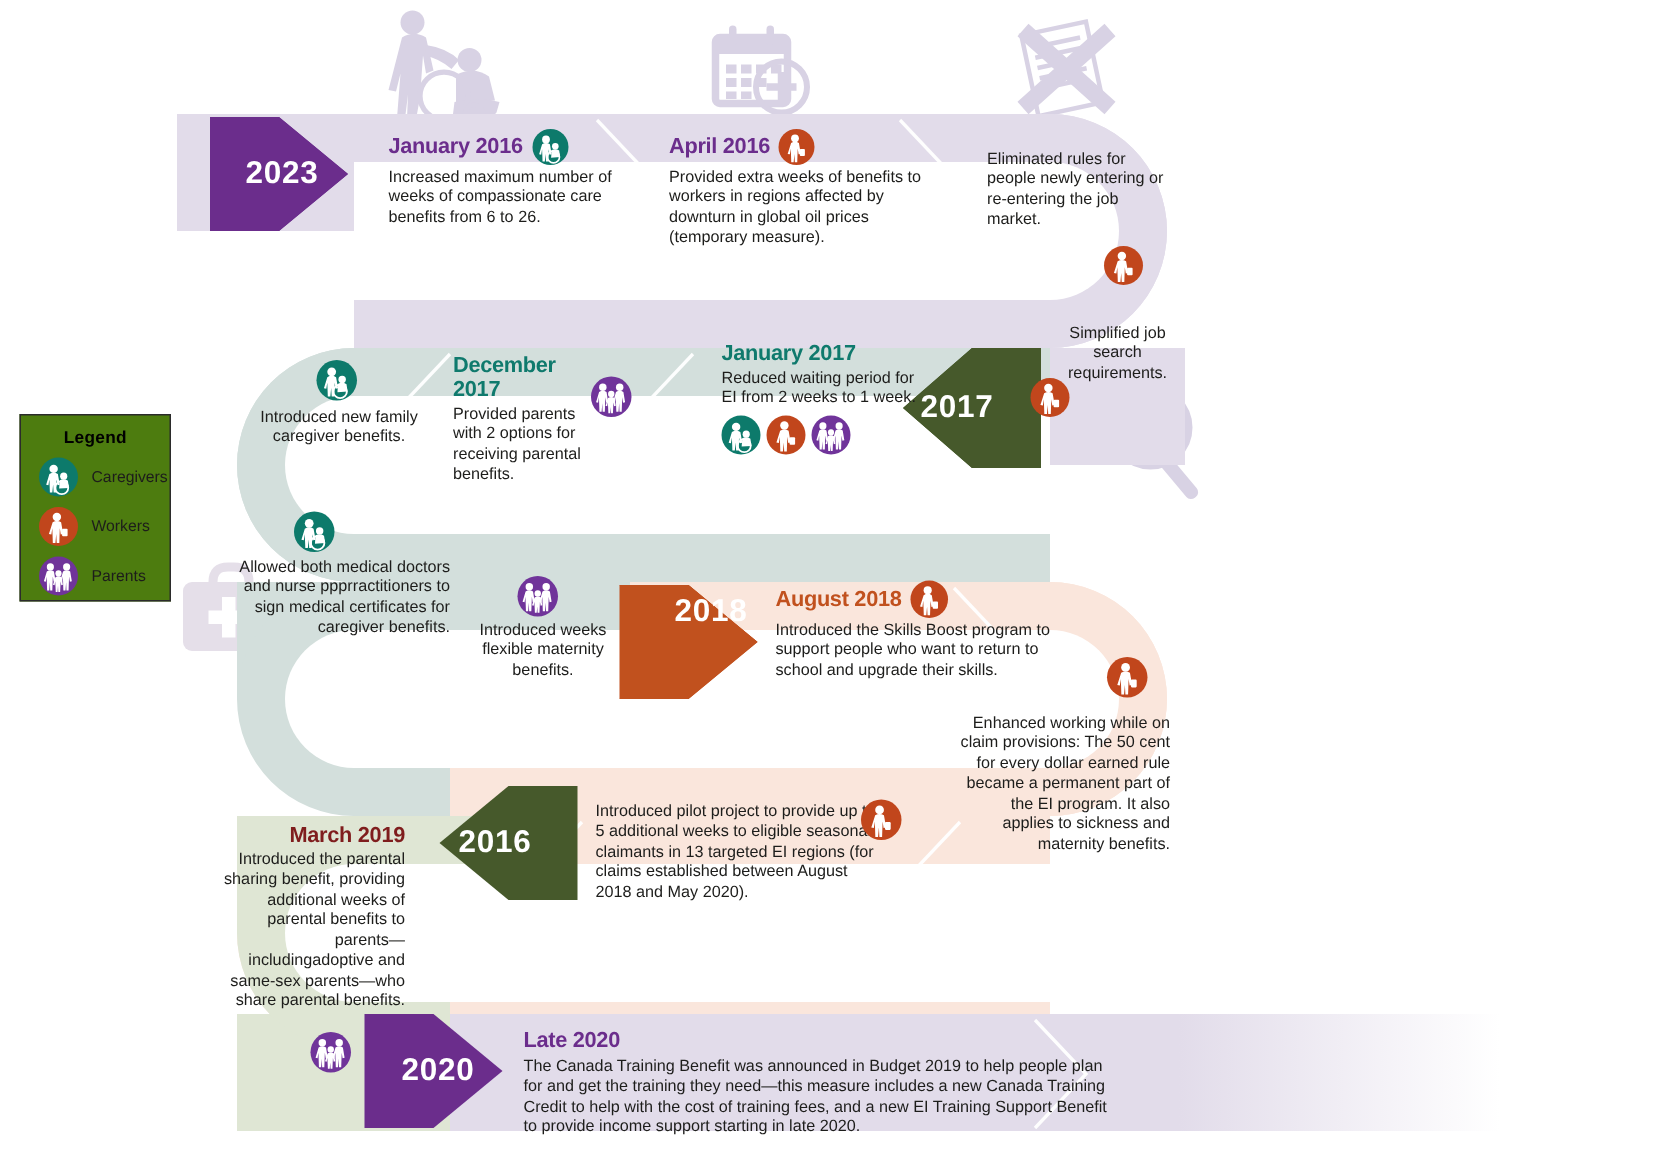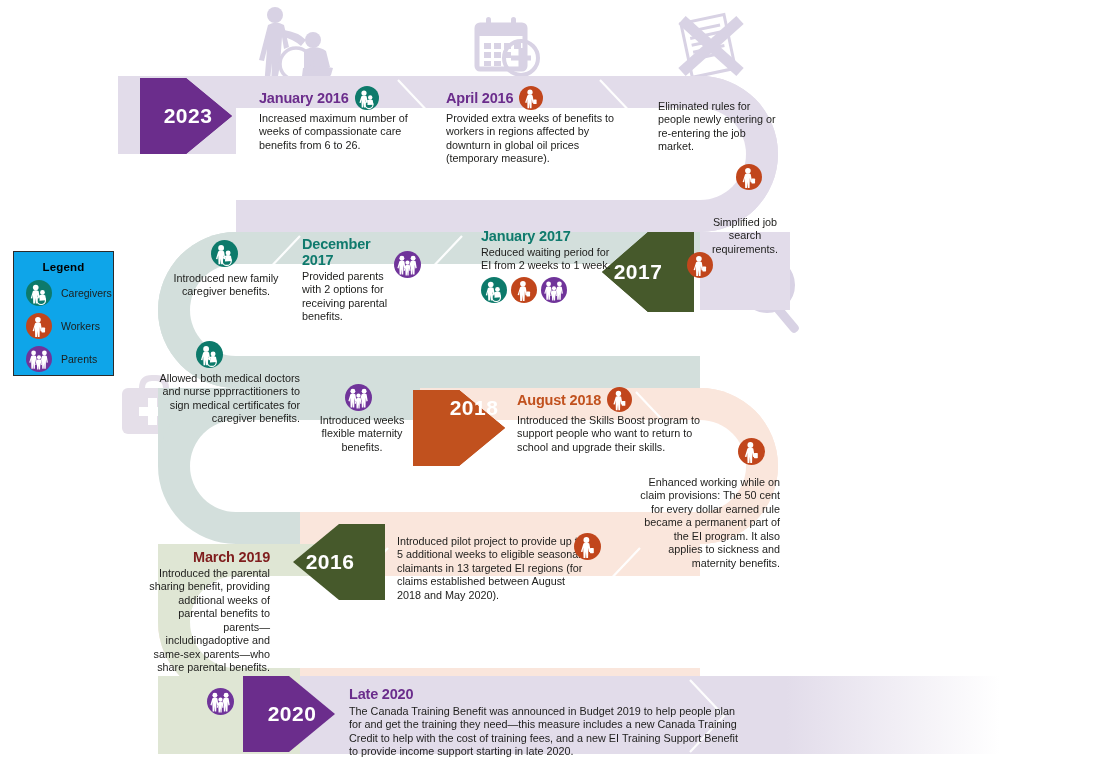--- a/index.html
+++ b/index.html
@@ -34,22 +34,22 @@
   .badge { border-radius:50%; display:inline-block; position:relative; }
   .badge svg { position:absolute; left:0; top:0; }
   .b-care   { background:#0d7a6b; }
   .b-work   { background:#c1461c; }
   .b-parent { background:#70349a; }
 
   .badge-row { display:flex; gap:4px; align-items:center; }
 
   
   #legend {
-    position:absolute; left:13px; top:251px; width:101px; height:125px;
-    background:#0ea5e9; border:1px solid #2b2b2b; z-index:5;
+    position:absolute; left:13px; top:276px; width:101px; height:125px;
+    background:#4d7c0f; border:1px solid #2b2b2b; z-index:5;
     box-sizing:border-box;
   }
   #legend .lg-title {
     text-align:center; font-weight:bold; font-size:11.5px;
     color:#000; margin-top:9px; letter-spacing:.2px;
   }
   #legend .lg-row {
     display:flex; align-items:center; gap:9px;
     margin:7px 0 0 12px;
   }

